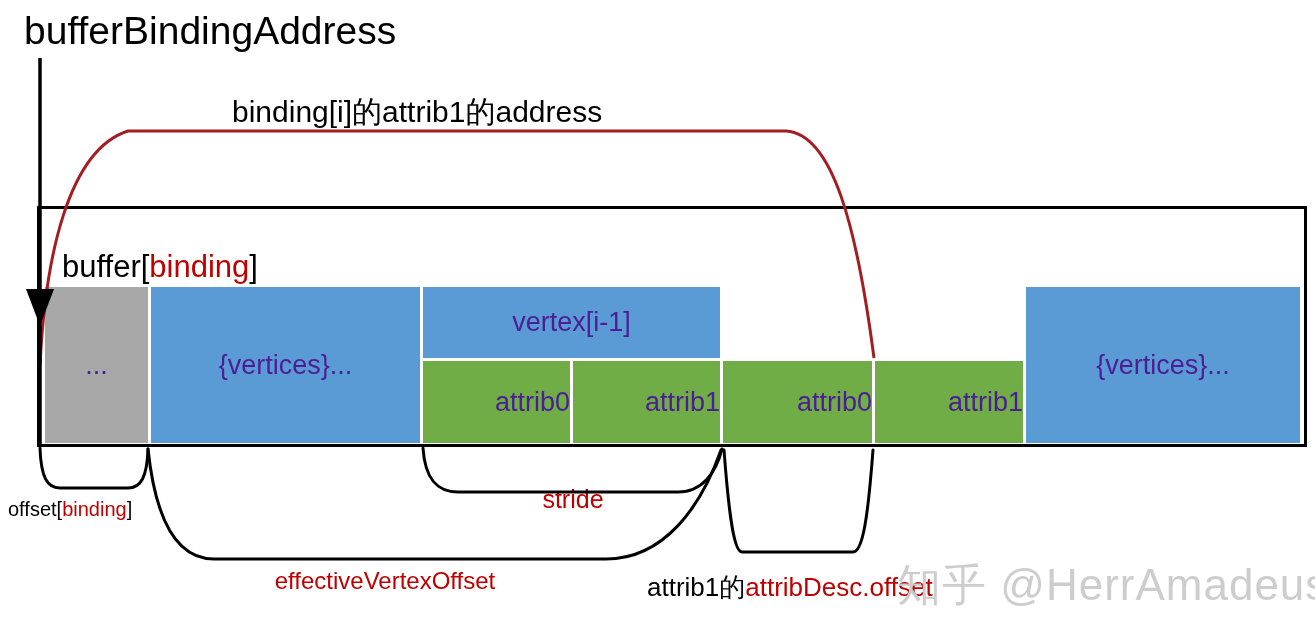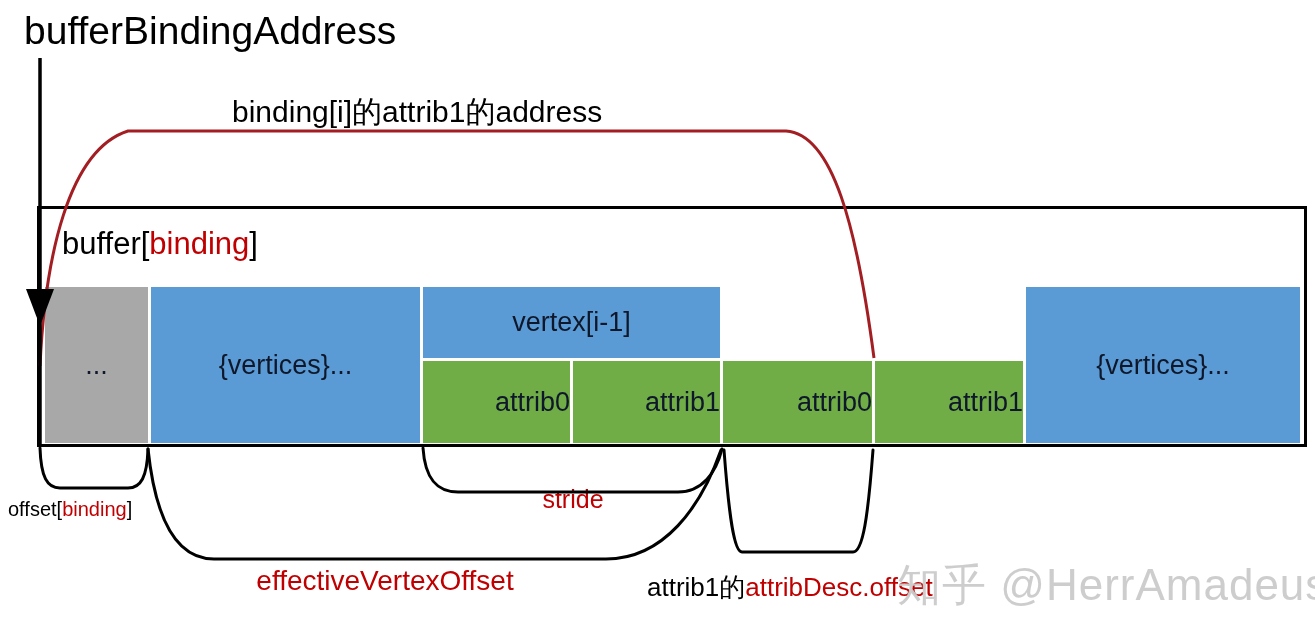--- a/index.html
+++ b/index.html
@@ -11,58 +11,58 @@
   .lbl-bba{left:24px;top:9px;font-size:39px;}
   .lbl-vaa{left:232px;top:92px;font-size:30px;}
   .buffer-box{
     position:absolute;left:37px;top:206px;width:1270px;height:241px;
     border:3px solid #000;box-sizing:border-box;background:transparent;
   }
   .buffer-label{position:absolute;left:62px;top:226px;font-size:31px;white-space:nowrap;}
   .red-text{color:var(--color-red,#C00000);}
   .cell{
     position:absolute;display:flex;align-items:center;justify-content:center;
-    color:#0f172a;font-size:27px;white-space:nowrap;
+    color:#4c1d95;font-size:27px;white-space:nowrap;
   }
   .cell-gray{background:var(--color-gray,#A8A8A8);}
   .cell-blue{background:var(--color-blue,#5B9BD5);}
   .cell-green{background:var(--color-green,#70AD47);justify-content:flex-end;}
   .c-ellipsis{left:45px;top:287px;width:103px;height:156px;}
   .c-vleft{left:151px;top:287px;width:269px;height:156px;}
   .c-hdr-prev{left:423px;top:287px;width:297px;height:71px;}
   .c-a0-prev{left:423px;top:361px;width:147px;height:82px;}
   .c-a1-prev{left:573px;top:361px;width:147px;height:82px;}
   .c-hdr-i{left:723px;top:287px;width:300px;height:71px;}
   .c-a0-i{left:723px;top:361px;width:149px;height:82px;}
   .c-a1-i{left:875px;top:361px;width:148px;height:82px;}
   .c-vright{left:1026px;top:287px;width:274px;height:156px;}
   .overlay{position:absolute;left:0;top:0;width:1315px;height:642px;z-index:5;pointer-events:none;}
   .blk{stroke:#000;stroke-width:3;fill:none;stroke-linecap:round;}
   .blk-thick{stroke:#000;stroke-width:3.5;fill:none;}
   .redline{stroke:var(--color-curve-red,#A21E22);stroke-width:3;fill:none;}
   .arrowhead{fill:#000;stroke:none;}
   .lbl-offset{left:8px;top:498px;font-size:20px;}
   .lbl-stride{left:503px;top:485px;width:140px;text-align:center;font-size:25px;color:var(--color-red,#C00000);}
-  .lbl-evo{left:245px;top:564px;width:280px;text-align:center;font-size:28px;line-height:33px;color:var(--color-red,#C00000);}
+  .lbl-evo{left:245px;top:564px;width:280px;text-align:center;font-size:24px;line-height:33px;color:var(--color-red,#C00000);}
   .lbl-attribdesc{left:647px;top:570px;font-size:26px;}
   .watermark{
     left:897px;top:556px;font-size:44px;color:var(--color-watermark,#CBCBCB);
     z-index:6;letter-spacing:1px;opacity:0.95;
   }
 </style>
 </head>
 <body>
 
 <div class="stage">
 
   <div class="lbl lbl-bba">bufferBindingAddress</div>
   <div class="lbl lbl-vaa">binding[i]的attrib1的address</div>
 
   <div class="buffer-box"></div>
-  <div class="buffer-label lbl" style="z-index:2;"><span>buffer[</span><span class="red-text">binding</span><span>]</span></div>
+  <div class="buffer-label lbl" style="z-index:2;margin-top:23px;"><span>buffer[</span><span class="red-text">binding</span><span>]</span></div>
 
   <div class="cell cell-gray c-ellipsis">
     <span>...</span>
   </div>
   <div class="cell cell-blue c-vleft">
     <span>{vertices}...</span>
   </div>
   <div class="cell cell-blue c-hdr-prev">
     <span>vertex[i-1]</span>
   </div>

